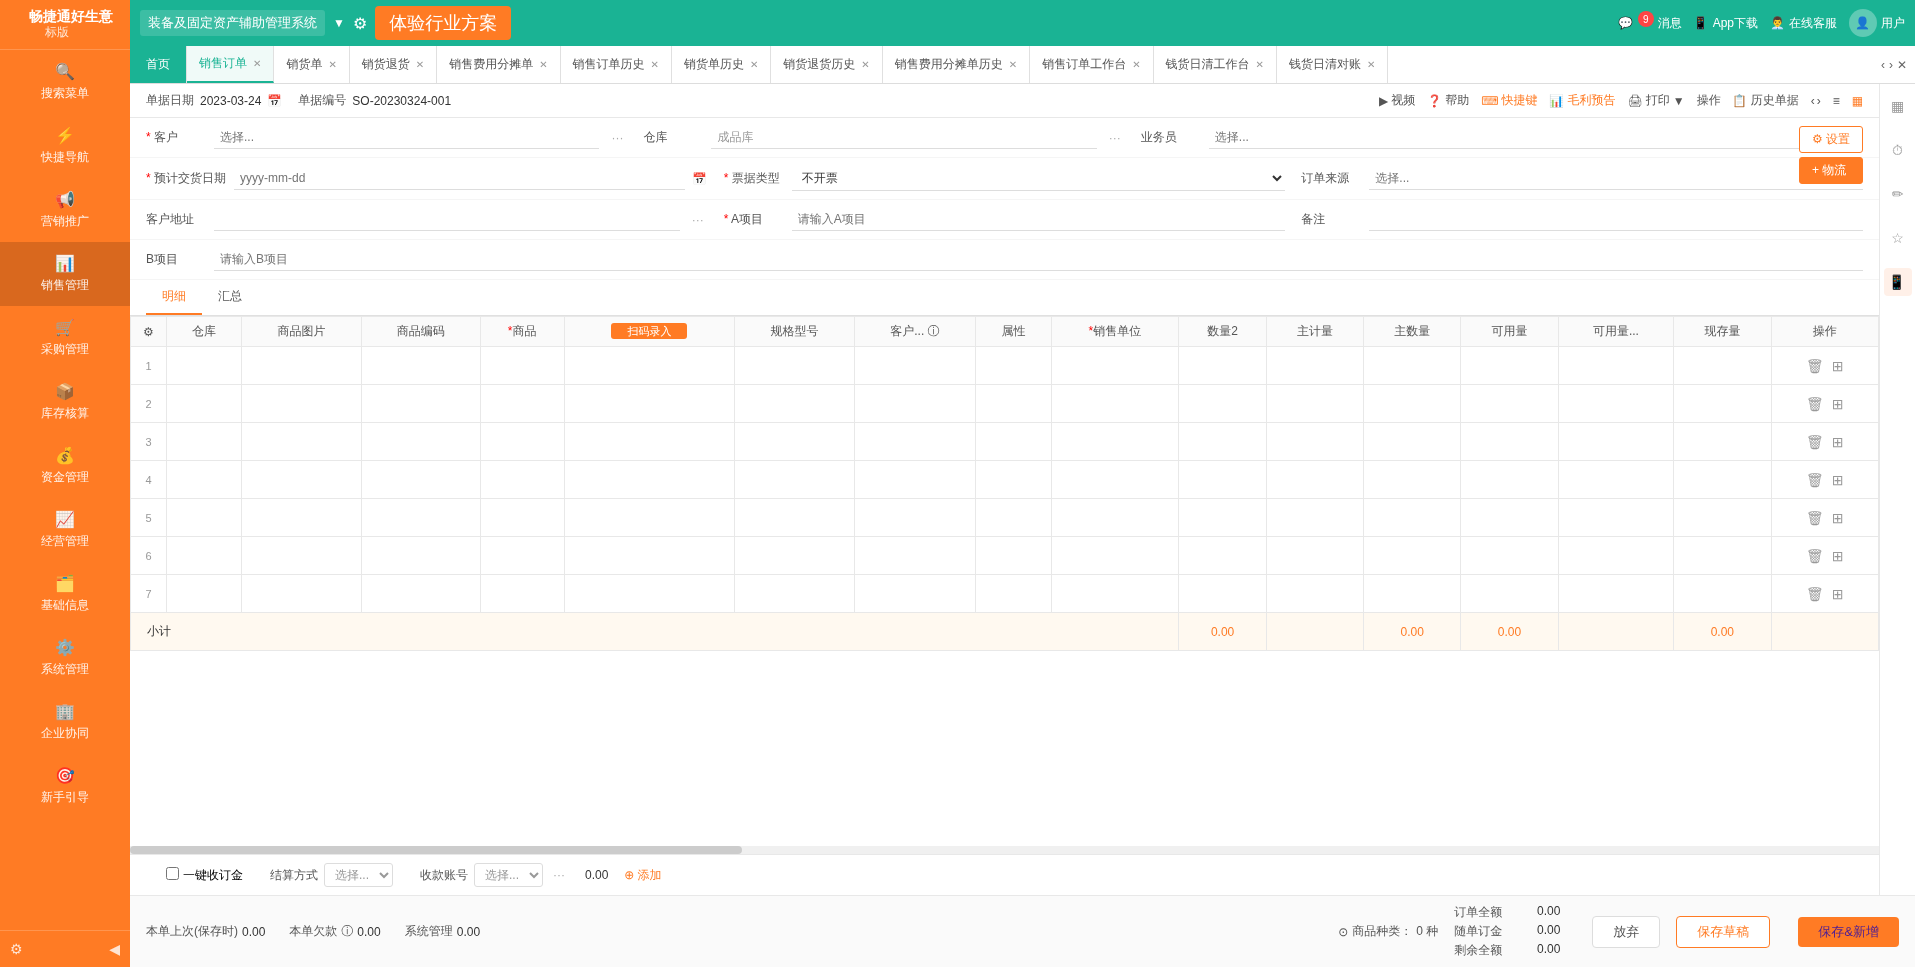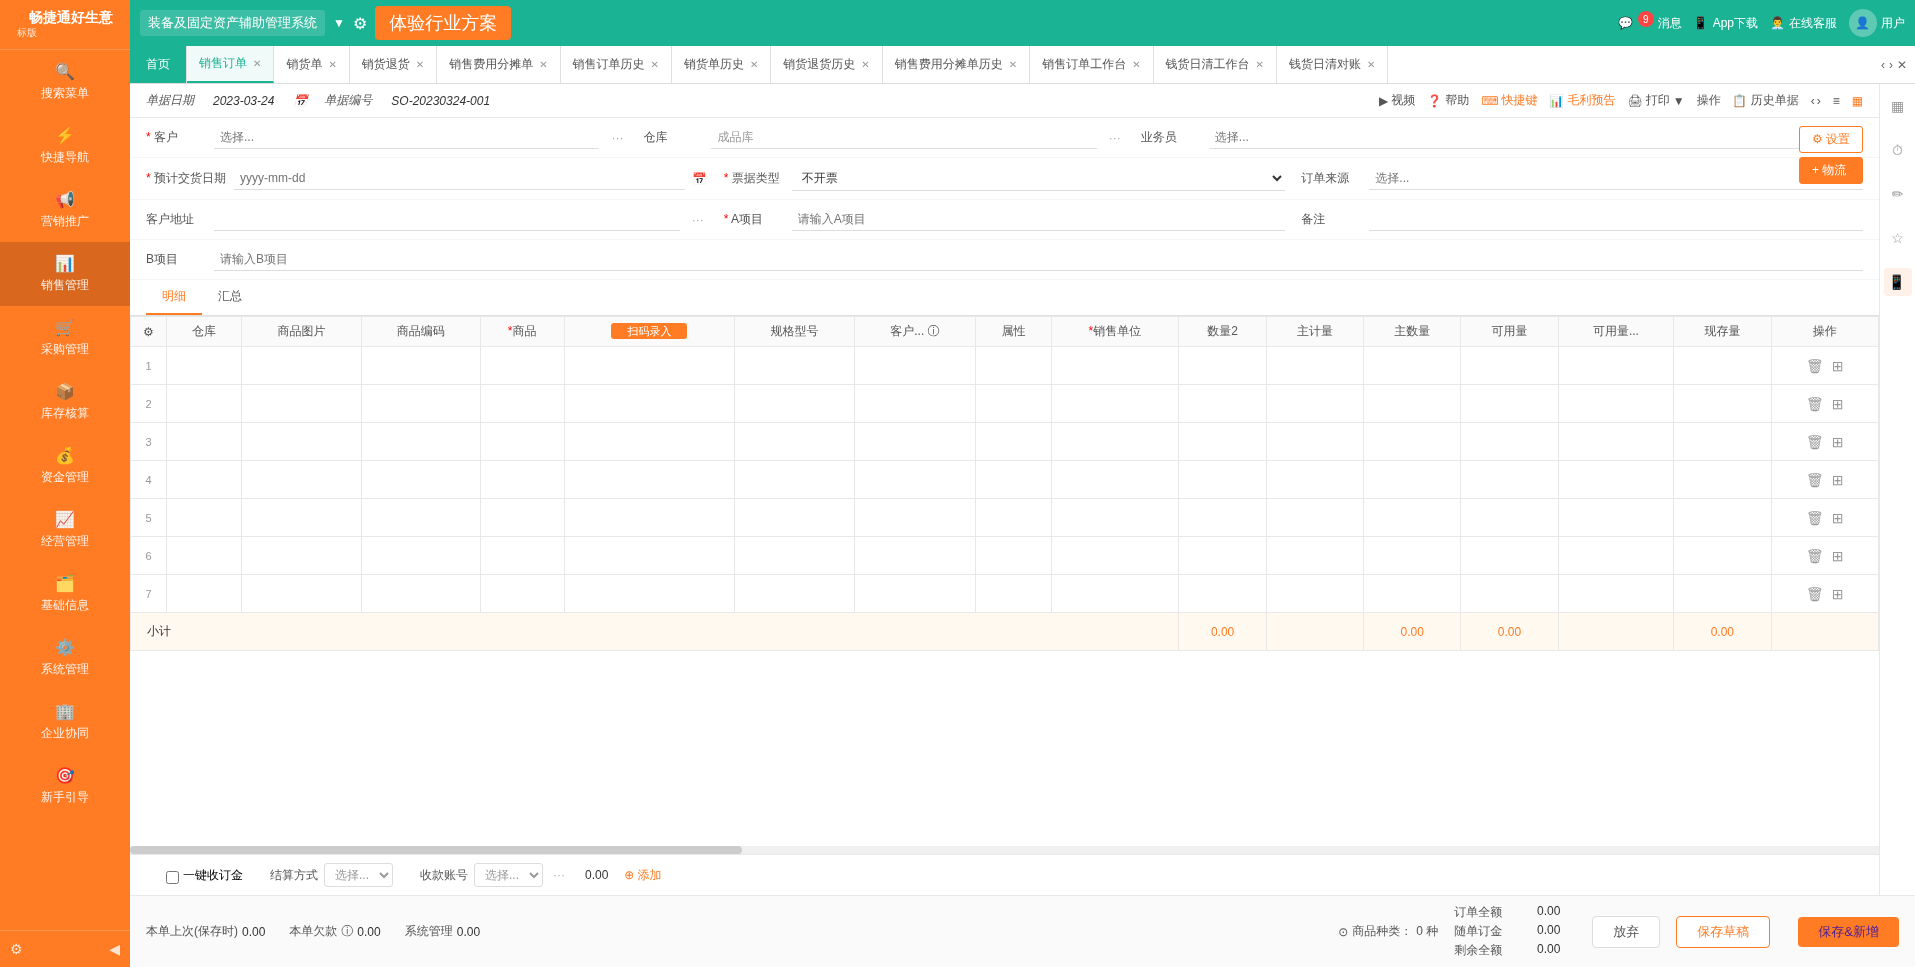--- a/index.html
+++ b/index.html
@@ -28,21 +28,22 @@
     .sidebar-logo-text {
       color: white;
       font-size: 14px;
       font-weight: bold;
       text-align: center;
       line-height: 1.2;
       margin-left: 12px;
     }
     .sidebar-logo-sub {
       color: rgba(255,255,255,0.8);
-      font-size: 10px;
+      font-size: 12px;
+      margin-left: 28px;
     }
     .sidebar-menu {
       width: 100%;
       display: flex;
       flex-direction: column;
       flex: 1;
     }
     .sidebar-item {
       width: 100%;
       padding: 12px 8px;
@@ -221,24 +222,23 @@
       padding: 8px 16px;
       border-bottom: 1px solid #e8e8e8;
       display: flex;
       align-items: center;
       gap: 16px;
       flex-shrink: 0;
     }
     .form-header-field {
       display: flex;
       align-items: center;
-      gap: 19px;
+      gap: 6px;
       font-size: 12px;
       color: #555;
-      font-style: italic;
     }
     .form-header-label { color: #555; }
     .form-header-value { color: #333; font-weight: 500; }
     .form-header-right {
       margin-left: auto;
       display: flex;
       align-items: center;
       gap: 12px;
       color: #555;
       font-size: 12px;
@@ -436,21 +436,21 @@
     
     .footer-bar {
       background: white;
       border-top: 1px solid #e8e8e8;
       padding: 8px 16px;
       display: flex;
       align-items: center;
       gap: 16px;
       flex-shrink: 0;
     }
-    .footer-checkbox { display: flex; align-items: flex-end; gap: 4px; cursor: pointer; padding-left: 20px; }
+    .footer-checkbox { display: flex; align-items: flex-start; gap: 4px; cursor: pointer; padding-left: 20px; }
     .footer-field {
       display: flex;
       align-items: center;
       gap: 6px;
       color: #555;
       margin-left: 11px;
     }
     .footer-select {
       border: 1px solid #ddd;
       padding: 3px 6px;

